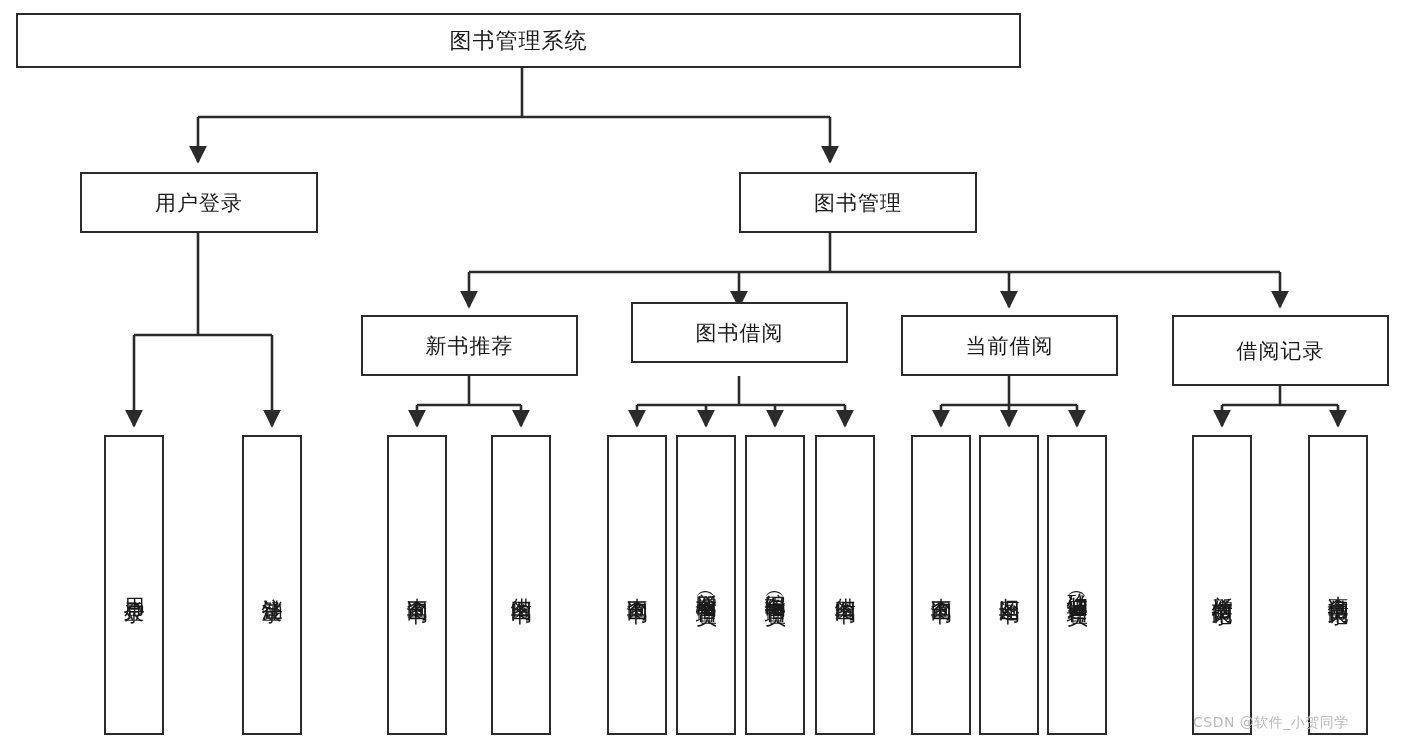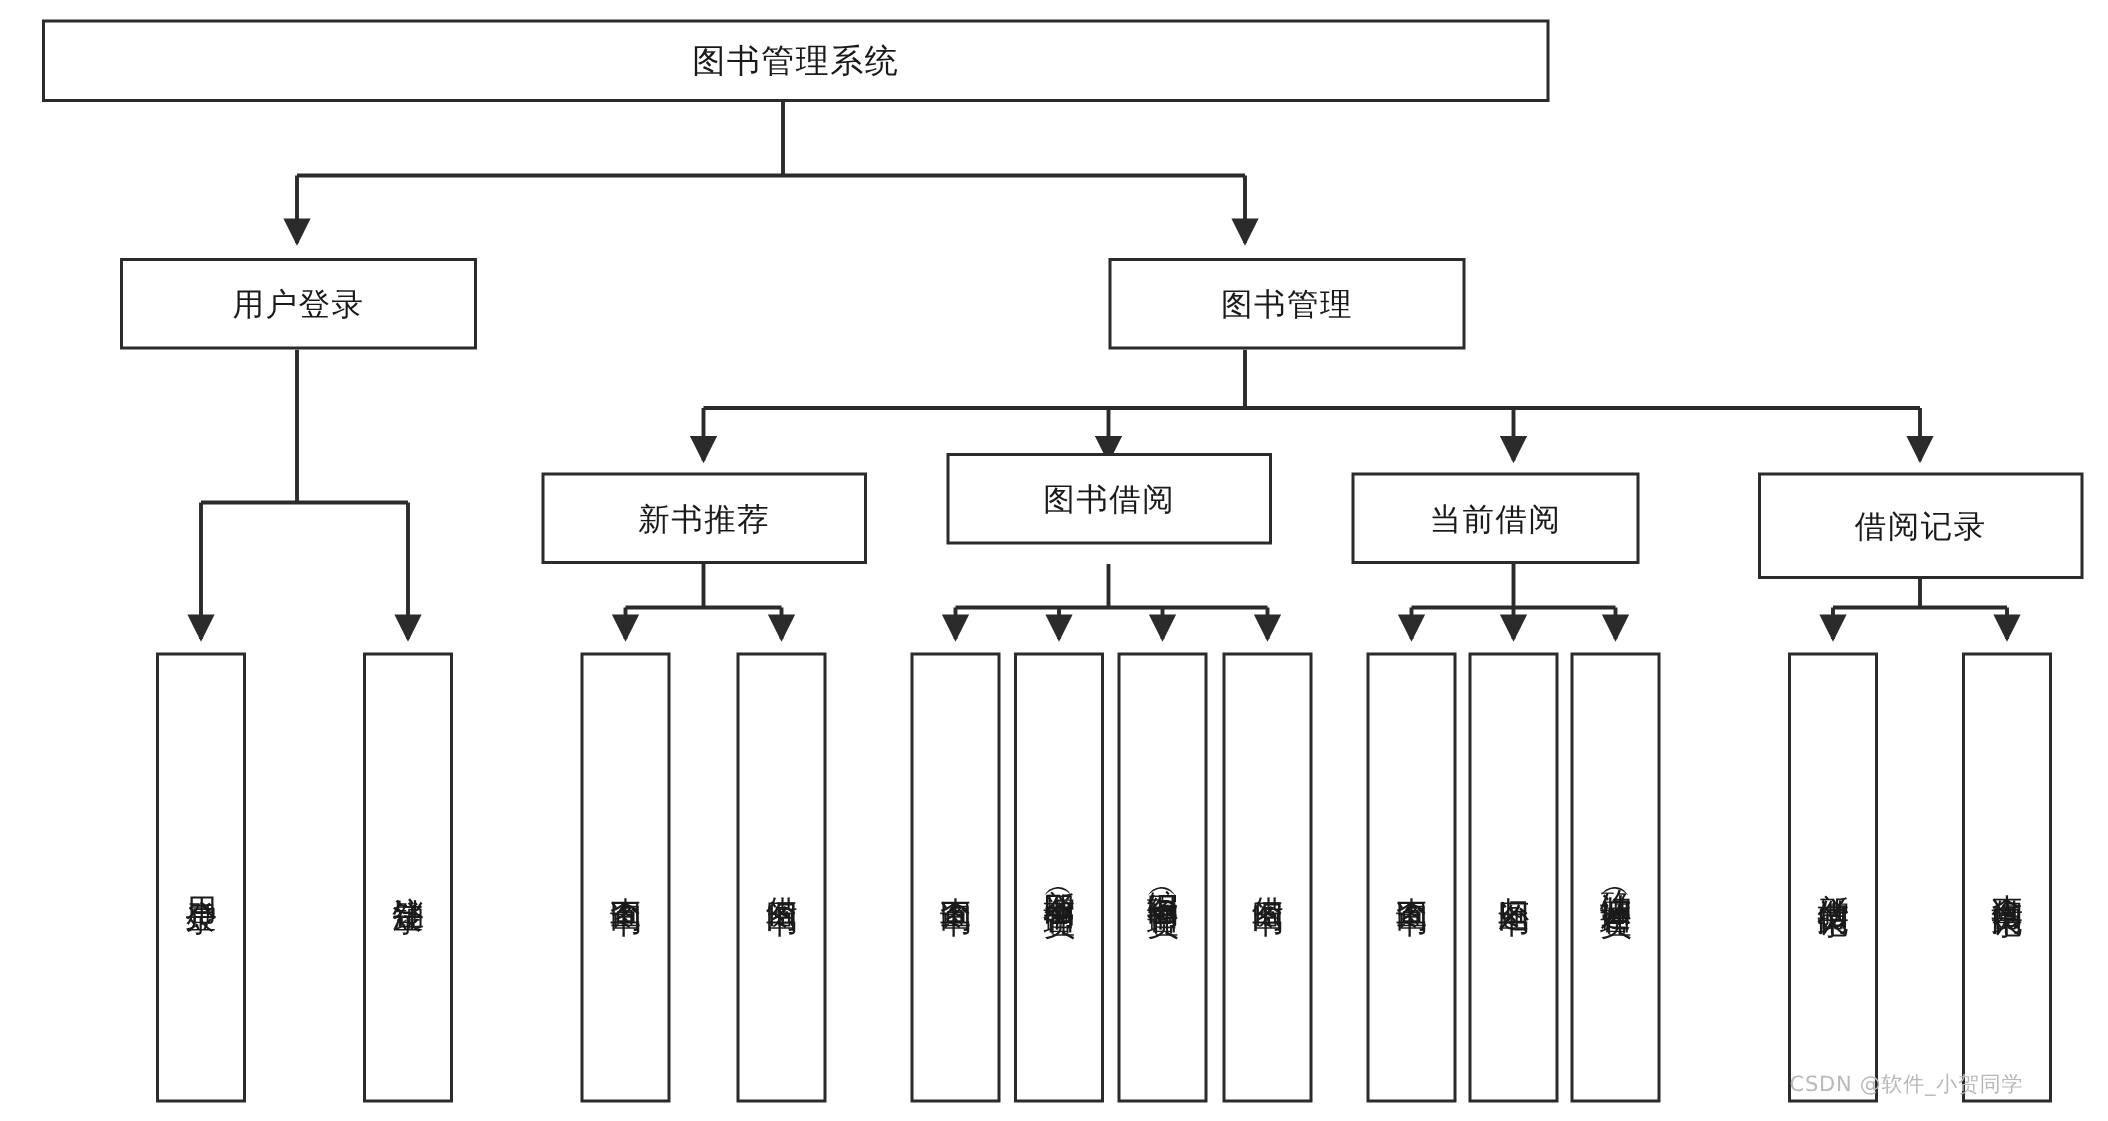--- a/index.html
+++ b/index.html
@@ -114,38 +114,38 @@
       <path d="M 1009 405 L 1009 426" marker-end="url(#arrow)"></path>
       <path d="M 1077 405 L 1077 426" marker-end="url(#arrow)"></path>
 
       <path d="M 1280 376 L 1280 405"></path>
       <path d="M 1222 405 L 1338 405"></path>
       <path d="M 1222 405 L 1222 426" marker-end="url(#arrow)"></path>
       <path d="M 1338 405 L 1338 426" marker-end="url(#arrow)"></path>
     </g>
   </svg>
 
-  <div class="node node-h root" style="left:28px; top:13px; width:1005px; height:55px;">
+  <div class="node node-h root" style="left:16px; top:13px; width:1005px; height:55px;">
     <span>图书管理系统</span>
   </div>
 
   <div class="node node-h" style="left:80px; top:172px; width:238px; height:61px;">
     <span>用户登录</span>
   </div>
   <div class="node node-h" style="left:711px; top:172px; width:238px; height:61px;margin-left:28px;">
     <span>图书管理</span>
   </div>
 
   <div class="node node-h" style="left:361px; top:315px; width:217px; height:61px;">
     <span>新书推荐</span>
   </div>
   <div class="node node-h" style="left:631px; top:302px; width:217px; height:61px;">
     <span>图书借阅</span>
   </div>
-  <div class="node node-h" style="left:901px; top:315px; width:192px; height:61px;">
+  <div class="node node-h" style="left:901px; top:315px; width:217px; height:61px;">
     <span>当前借阅</span>
   </div>
   <div class="node node-h" style="left:1172px; top:315px; width:217px; height:71px;">
     <span>借阅记录</span>
   </div>
 
   <div class="node node-v" style="left:104px; top:435px; width:60px; height:300px;">
     <span>用户登录</span>
   </div>
   <div class="node node-v" style="left:242px; top:435px; width:60px; height:300px;">

